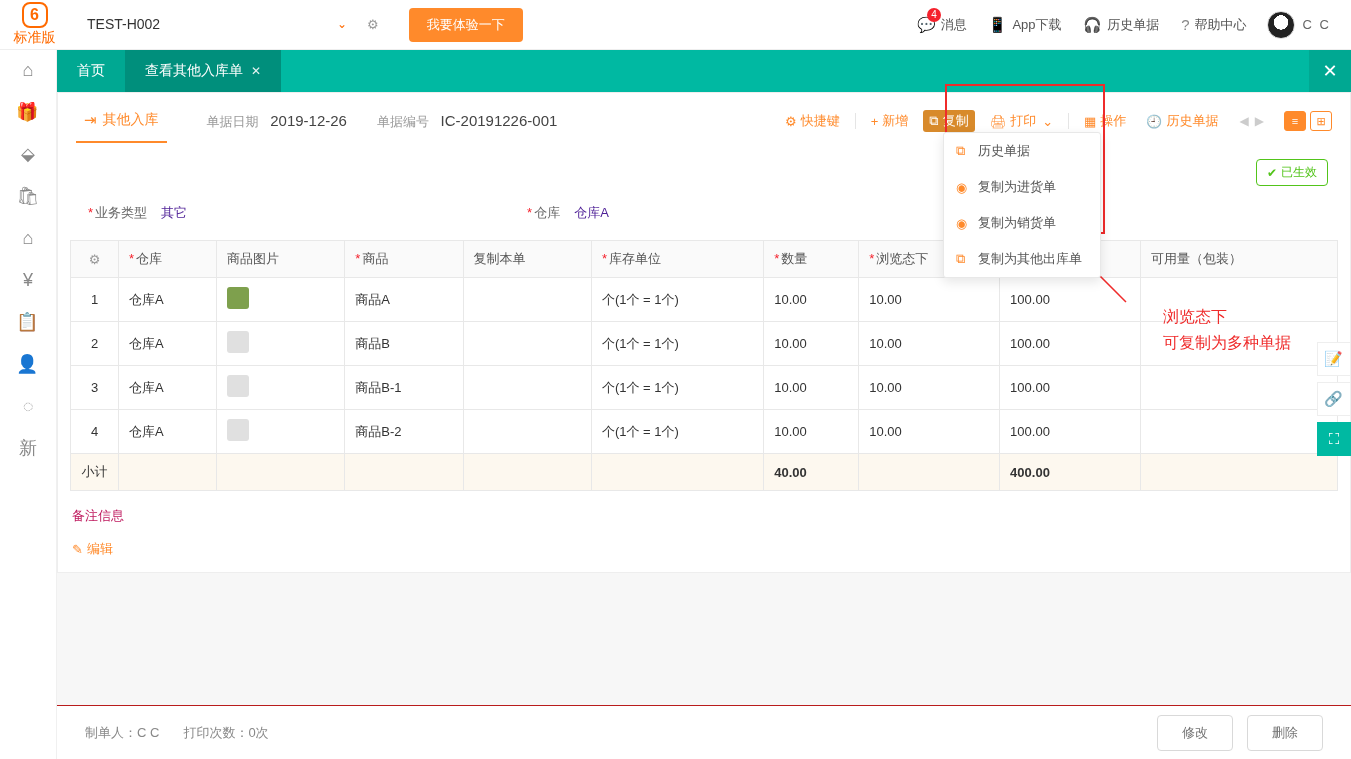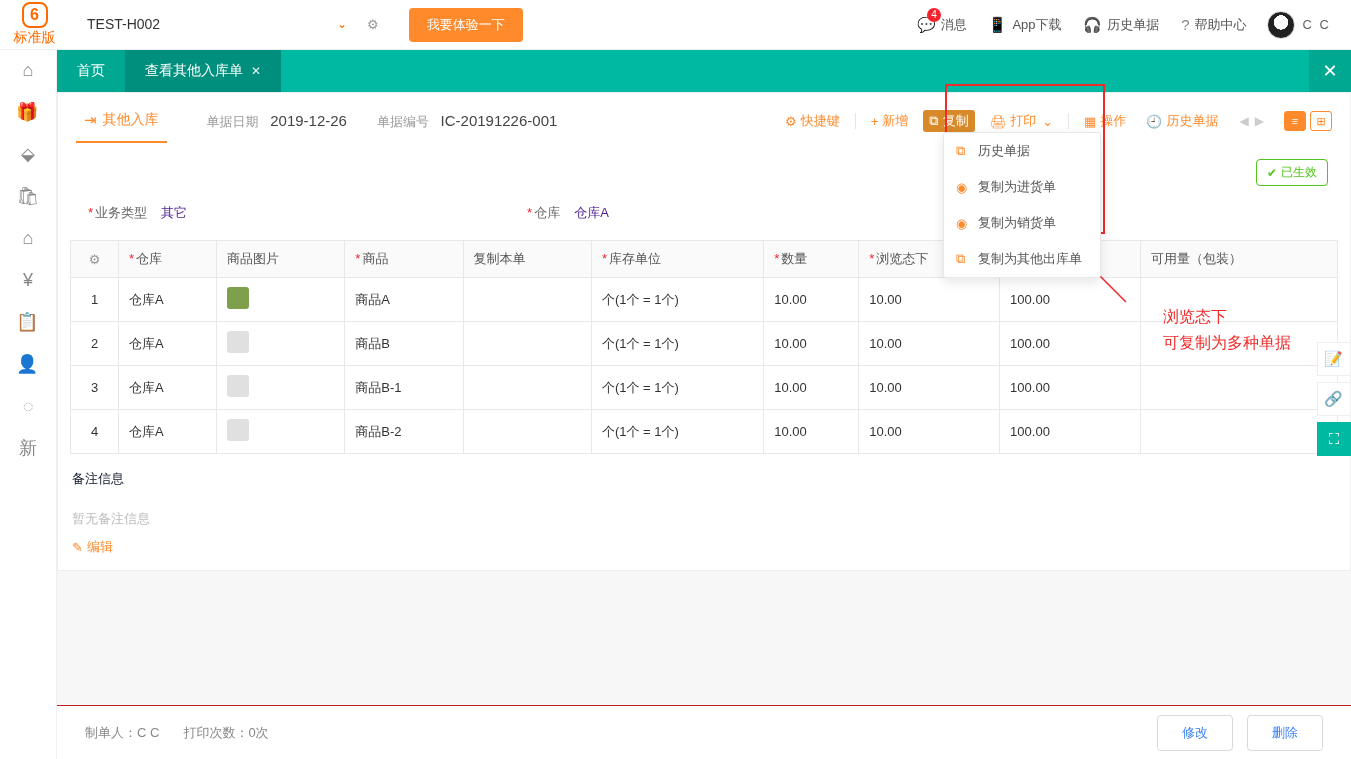--- a/index.html
+++ b/index.html
@@ -87,29 +87,29 @@
 .col-idx { width:48px; text-align:center;}
 .col-gear { width:48px; text-align:center; color:#999;}
 .prod-img { width:22px; height:22px; border-radius:3px; display:inline-block; }
 .img-green { background:#7ea04d;}
 .img-grey { background:#e0e0e0;}
 .subtotal-row td { background:#fdf8ef; font-weight:bold; color:#333;}
 .subtotal-row td:first-child { font-weight:normal; text-align:center;}
 
 
 .remark-sec { padding: 6px 14px 14px 14px; font-size:13px;}
-.remark-title { color:#0f172a; margin-bottom:22px;}
+.remark-title { color:#be185d; margin-bottom:15px;}
 .remark-empty { color:#bbb; margin-bottom:10px;}
 .remark-edit { color:#ff8a2b; display:flex; align-items:center; gap:4px;}
 
 
 .footer { height:54px; border-top:1px solid #b91c1c; display:flex; align-items:center; padding:0 28px; background:#fff; }
 .footer .ft-meta { color:#888; font-size:13px; margin-right:24px;}
 .footer-spacer { flex:1;}
-.ft-btn { border:1px solid #d9d9d9; background:#fff; color:#3b82f6; padding:8px 24px; border-radius:4px; font-size:13px; margin-left:14px;text-align:center;}
+.ft-btn { border:1px solid #d9d9d9; background:#fff; color:#737373; padding:8px 24px; border-radius:4px; font-size:13px; margin-left:14px;text-align:center;}
 
 
 .right-rail { position:absolute; right:0; top:250px; width:34px; display:flex; flex-direction:column; gap:6px; }
 .right-rail .rb { width:34px; height:34px; background:#fff; border:1px solid #eee; display:flex; align-items:center; justify-content:center; color:#999; font-size:15px;}
 .right-rail .rb.teal { background:#00b9a2; color:#fff; border-color:#00b9a2;}
 
 svg { display:block; }
 </style>
 </head>
 <body>
@@ -328,27 +328,38 @@
                     <td>仓库A</td>
                     <td><span class="prod-img img-grey"></span></td>
                     <td>商品B-2</td>
                     <td></td>
                     <td>个(1个 = 1个)</td>
                     <td>10.00</td>
                     <td>10.00</td>
                     <td>100.00</td>
                     <td></td>
                   </tr>
+                  <tr class="subtotal-row">
+                    <td>小计</td>
+                    <td></td>
+                    <td></td>
+                    <td></td>
+                    <td></td>
+                    <td></td>
+                    <td>40.00</td>
+                    <td></td>
+                    <td>400.00</td>
+                    <td></td>
+                  </tr>
                 </tbody>
             </table>
           </div>
 
           <div class="remark-sec">
             <div class="remark-title">备注信息</div>
-            <div class="remark-empty">暂无备注信息</div>
             <div class="remark-edit">
               <span>✎</span>
               <span>编辑</span>
             </div>
           </div>
         </div>
 
         <div class="anno-box" style="top:-8px; right:246px; width:160px; height:150px;"></div>
         <svg class="anno-arrow" style="top:100px; right:215px;" width="120" height="120">
           <line x1="110" y1="110" x2="10" y2="10" stroke="#ef2b2b" stroke-width="1.5"></line>

